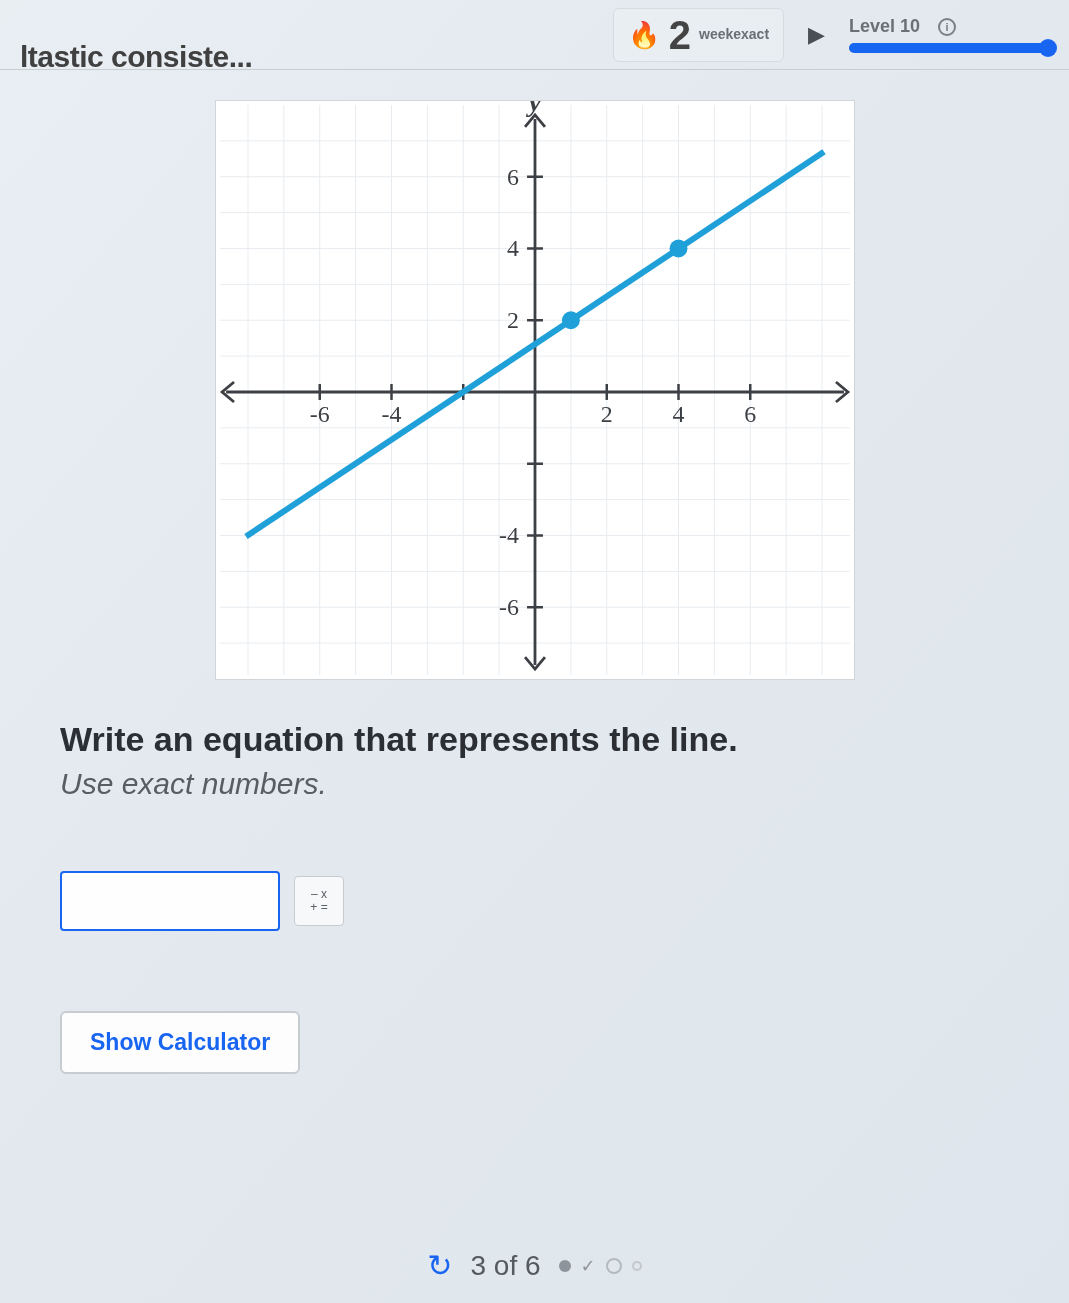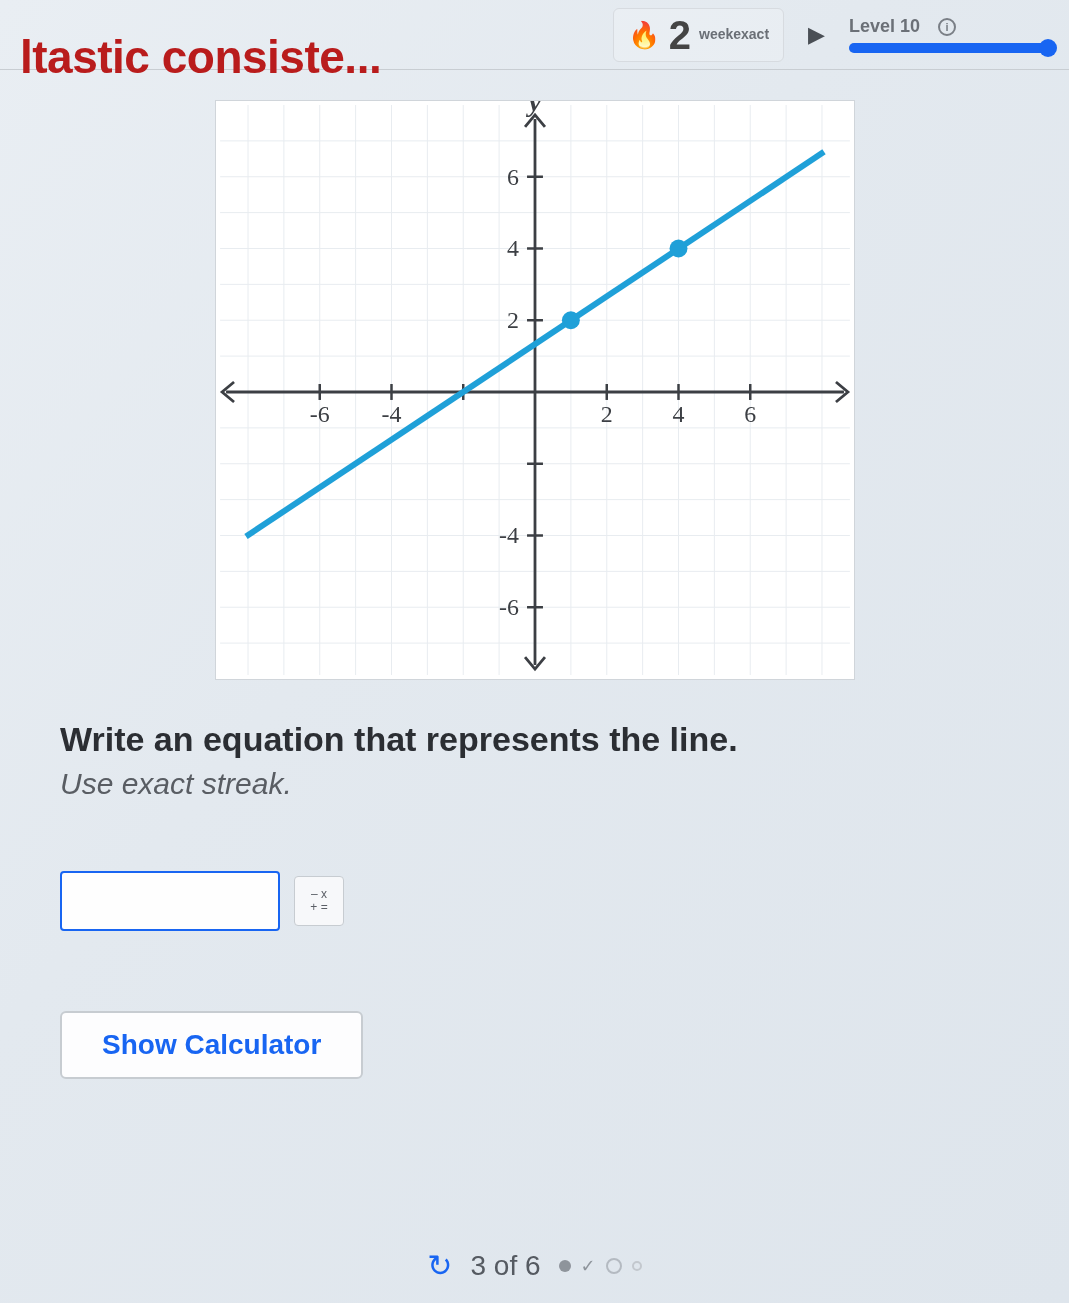--- a/index.html
+++ b/index.html
@@ -13,23 +13,23 @@
   }
   .header {
     display: flex;
     align-items: center;
     height: 70px;
     border-bottom: 1px solid #c8cdd2;
     padding: 0 20px;
     gap: 18px;
   }
   .title-left {
-    font-size: 46px;
+    font-size: 30px;
     font-weight: 700;
-    color: #b91c1c;
+    color: #404040;
     letter-spacing: -0.5px;
     flex: 0 0 auto;
     margin-top: 44px;
   }
   .spacer { flex: 1; }
   .streak-box {
     display: flex;
     align-items: center;
     gap: 8px;
     border: 1px solid #d7dbe0;
@@ -133,22 +133,22 @@
     width: 50px; height: 50px; border: 1px solid #c7ccd1; border-radius: 4px;
     display: flex; flex-direction: column; align-items: center; justify-content: center;
     font-size: 12px; color: #5b5f66; background: #f7f8fa;
     line-height: 1.1; cursor: pointer;
   }
 
   .calc-btn {
     display: inline-block;
     border: 2px solid #c7ccd1;
     border-radius: 6px;
-    padding: 16px 40px;
-    font-size: 28px;
+    padding: 16px 28px;
+    font-size: 23px;
     font-weight: 600;
     color: #1865f2;
     background: #fdfdfe;
     cursor: pointer;
   }
 
   .footer {
     position: absolute;
     bottom: 20px;
     left: 0; right: 0;
@@ -275,21 +275,21 @@
           <text class="tick-label" x="304" y="516" text-anchor="end">-6</text>
       </g>
 
       <line class="data-line" x1="30" y1="437" x2="610" y2="51"></line>
       <circle class="data-point" cx="356" cy="220" r="9"></circle>
       <circle class="data-point" cx="464" cy="148" r="9"></circle>
     </svg>
   </div>
 
   <div class="question">Write an equation that represents the line.</div>
-  <div class="hint">Use exact streak.</div>
+  <div class="hint">Use exact numbers.</div>
 
   <div class="answer-row">
     <input class="answer-input" type="text" value="" style="">
     <div class="math-toggle">
       <span>– x</span>
       <span>+ =</span>
     </div>
   </div>
 
   <button class="calc-btn">Show Calculator</button>

